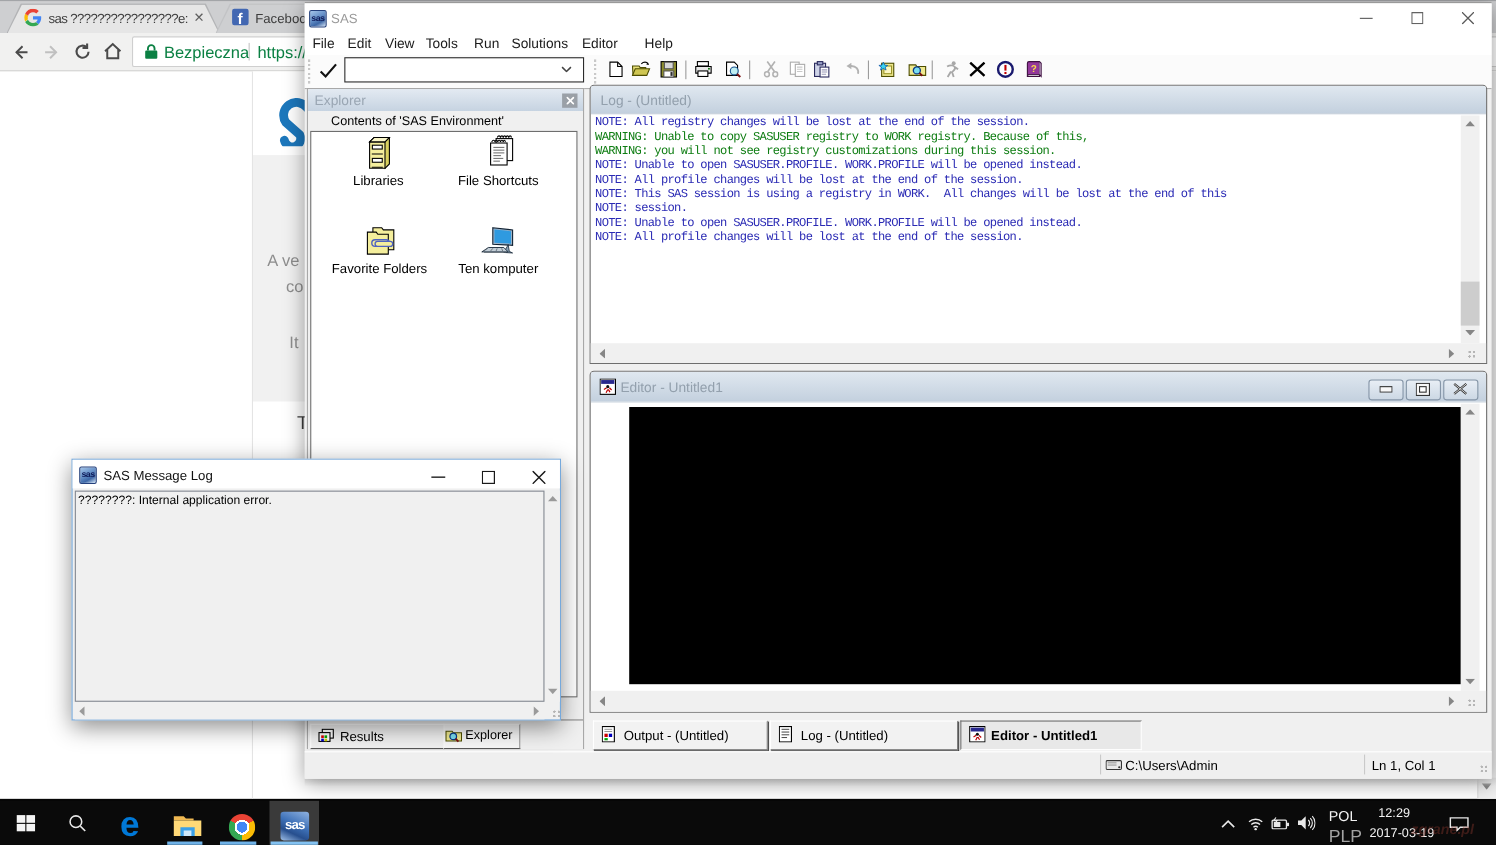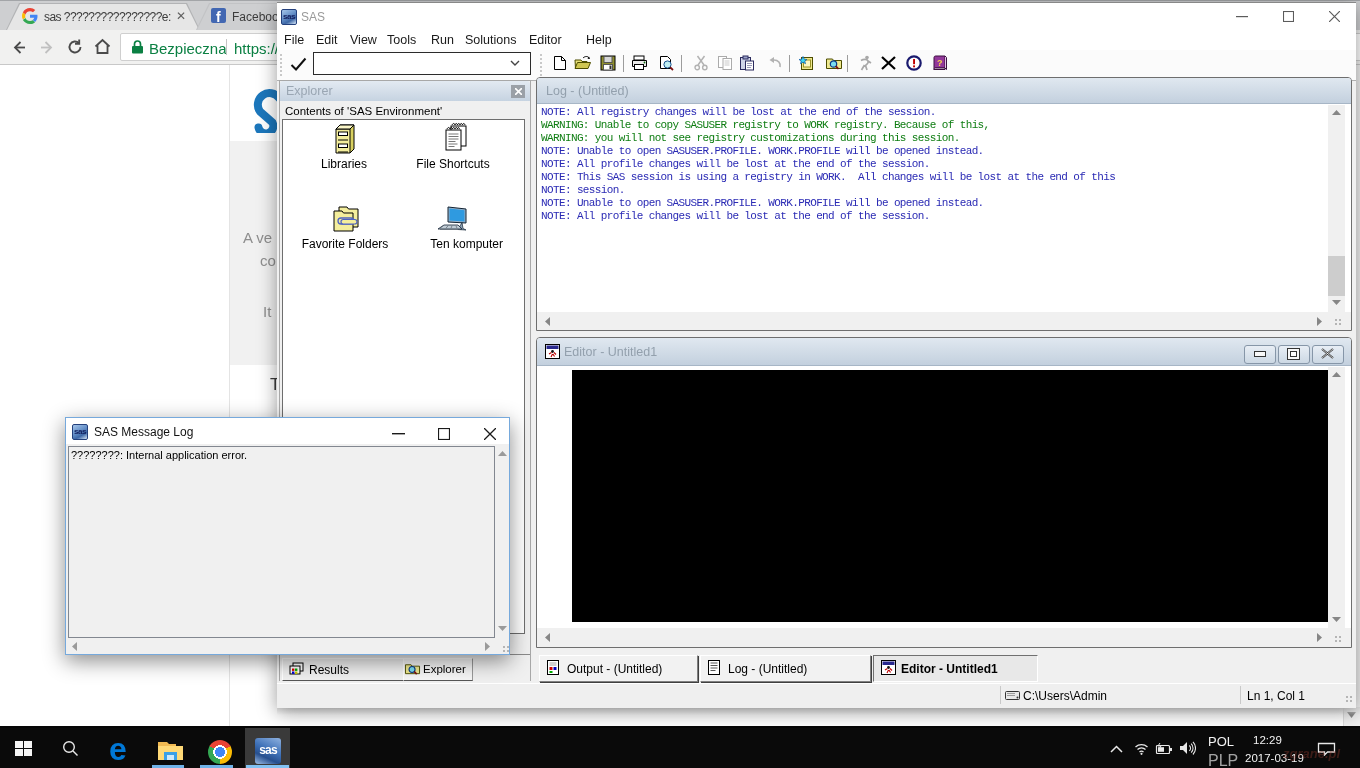--- a/index.html
+++ b/index.html
@@ -196,21 +196,21 @@
     </svg>
 </div>
 
 <div class="a" style="left:279px;top:80px;width:252px;height:601px;background:#f0f0f0;border:1px solid #a8a8a8;box-sizing:border-box">
   <div class="a" style="left:0;top:0;width:250px;height:20px;background:linear-gradient(#e3eaf2,#c6d3e1);border-radius:3px 3px 0 0"></div>
   <div class="a nosel" style="left:6px;top:3px;font-size:12.5px;color:#9aa6b3">Explorer</div>
   <div class="a" style="left:231px;top:4px;width:14px;height:13px;background:#9aa0a7"></div>
   <svg class="a" style="left:235px;top:7px" width="7" height="7" viewBox="0 0 7 7">
       <path d="M0 0 7 7M7 0 0 7" stroke="#fff" stroke-width="1.6"></path>
     </svg>
-  <div class="a nosel" style="left:5px;top:24px;font-size:11.5px;color:#000">Contents of 'SAS Environment'</div>
+  <div class="a nosel" style="left:21px;top:24px;font-size:11.5px;color:#000">Contents of 'SAS Environment'</div>
   <div class="a" style="left:2px;top:38px;width:241px;height:513px;background:#fff;border:1px solid #6e6e6e"></div>
 
   <svg class="a" style="left:49px;top:42px" width="32" height="32" viewBox="0 0 32 32">
     <path d="M7 6 11 2h14v24l-4 4z" fill="#d8d060" stroke="#000" stroke-width="1"></path>
     <path d="M7 6h14v24H7z" fill="#f4ee9c" stroke="#000" stroke-width="1"></path>
     <path d="M7 6 11 2h14l-4 4z" fill="#faf6c8" stroke="#000" stroke-width="1"></path>
     <rect x="9.5" y="9" width="9" height="3.5" fill="#fff" stroke="#000"></rect>
       <path d="M9 17h10" stroke="#000"></path>
     <rect x="9.5" y="21" width="9" height="3.5" fill="#fff" stroke="#000"></rect>
       <path d="M9 29h10" stroke="#000"></path>
@@ -238,21 +238,21 @@
   </svg>
   <div class="a nosel" style="left:15px;top:156px;width:100px;text-align:center;font-size:12px">Favorite Folders</div>
 
   <svg class="a" style="left:156px;top:123px" width="34" height="32" viewBox="0 0 34 32">
     <path d="M12 3 30 5V19l-18-1z" fill="#9ab2c8" stroke="#123"></path>
     <path d="M13.5 4.6 28.5 6.2V17.5l-15-.9z" fill="#2f9ae0"></path>
     <path d="M26 18.5l1 6 3 1.5-8-.5z" fill="#8aa0b4" stroke="#123" stroke-width=".7"></path>
     <path d="M2 25l6-4h14l4 4z" fill="#c2cdd6" stroke="#123" stroke-width=".8"></path>
     <path d="M4 25.5h20M7 21.8l-3 2.4M12 21.8l-2 2.4M16 21.8l-1 2.4M20 21.8l1 2.4" stroke="#56606a" stroke-width=".7"></path>
   </svg>
-  <div class="a nosel" style="left:123px;top:156px;width:100px;text-align:right;font-size:12px">Ten komputer</div>
+  <div class="a nosel" style="left:123px;top:156px;width:100px;text-align:center;font-size:12px">Ten komputer</div>
 
   <div class="a" style="left:0;top:573px;width:250px;height:26px;background:#f0f0f0;border-top:1px solid #8a8a8a"></div>
   <div class="a" style="left:2px;top:577px;width:120px;height:21px;background:#f0f0f0;border:1px solid #999;border-top-color:#fff;border-left-color:#fff;border-bottom-color:#555"></div>
   <svg class="a" style="left:9px;top:581px" width="16" height="14" viewBox="0 0 16 14">
       <rect x="4" y="1" width="10" height="8" fill="#fff" stroke="#000"></rect>
       <rect x="1" y="4" width="10" height="8" fill="#fff" stroke="#000"></rect>
       <rect x="3" y="6.5" width="2.4" height="2.4" fill="#d00"></rect>
       <rect x="6" y="6.5" width="2.4" height="2.4" fill="#0a0"></rect>
       <rect x="3" y="9.5" width="2.4" height="2.4" fill="#00c"></rect>
       <rect x="6" y="9.5" width="2.4" height="2.4" fill="#cc0"></rect>

